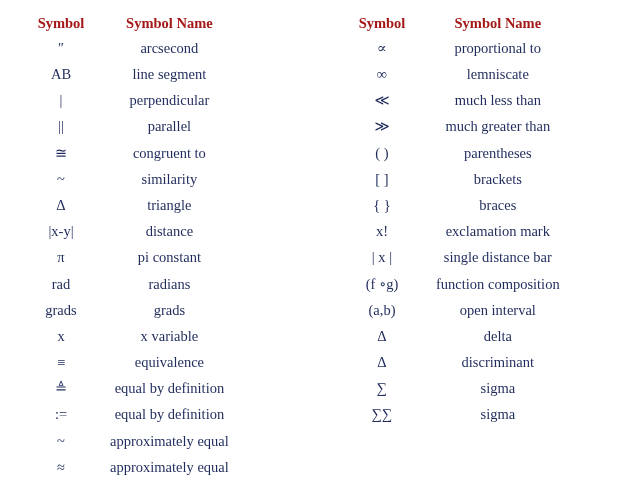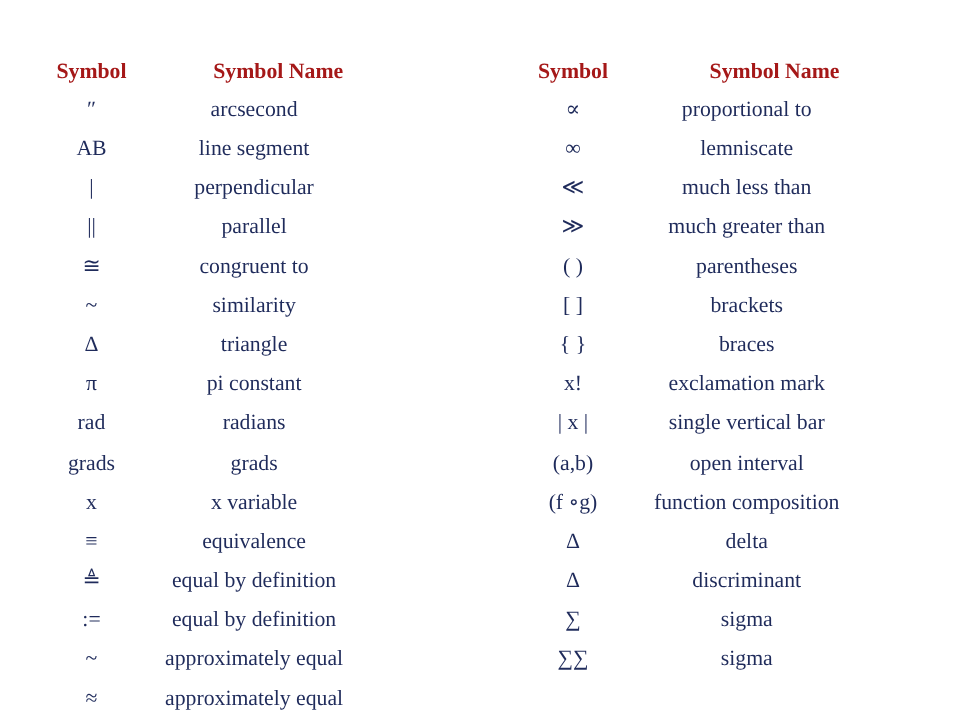--- a/index.html
+++ b/index.html
@@ -31,21 +31,20 @@
     padding-top: 11px;
   }
   .table-block.right {
     width: 320px;
     padding-left: 22px;
     padding-top: 11px;
   }
   table.symtable {
     border-collapse: collapse;
     border-spacing: 0;
-    margin-top: 25px;
   }
   table.symtable td, table.symtable th {
     padding: 0;
     margin: 0;
     border: 0;
     vertical-align: middle;
     line-height: 1;
   }
   .hdr-row th {
     color: #A51818;
@@ -53,21 +52,21 @@
     font-size: 14.5px;
     height: 24px;
     padding-bottom: 4px;
     font-family: "Liberation Serif", "DejaVu Serif", serif;
   }
   .hdr-sym {
     width: 78px;
     text-align: center;
   }
   .hdr-name {
-    text-align: right;
+    text-align: center;
     padding-left: 10px !important;
   }
   .data-row td {
     color: #1F2B5B;
     font-size: 14.5px;
     height: 26.2px;
   }
   .cell-sym {
     width: 78px;
     text-align: center;
@@ -128,20 +127,24 @@
           </tr>
           <tr class="data-row">
             <td class="cell-sym">~</td>
             <td class="cell-name">similarity</td>
           </tr>
           <tr class="data-row">
             <td class="cell-sym">Δ</td>
             <td class="cell-name">triangle</td>
           </tr>
           <tr class="data-row">
+            <td class="cell-sym">|x-y|</td>
+            <td class="cell-name">distance</td>
+          </tr>
+          <tr class="data-row">
             <td class="cell-sym">π</td>
             <td class="cell-name">pi constant</td>
           </tr>
           <tr class="data-row">
             <td class="cell-sym">rad</td>
             <td class="cell-name">radians</td>
           </tr>
           <tr class="data-row">
             <td class="cell-sym">grads</td>
             <td class="cell-name">grads</td>
@@ -210,29 +213,29 @@
           <tr class="data-row">
             <td class="cell-sym">{ }</td>
             <td class="cell-name">braces</td>
           </tr>
           <tr class="data-row">
             <td class="cell-sym">x!</td>
             <td class="cell-name">exclamation mark</td>
           </tr>
           <tr class="data-row">
             <td class="cell-sym">| x |</td>
-            <td class="cell-name">single vertical bar</td>
+            <td class="cell-name">single distance bar</td>
+          </tr>
+          <tr class="data-row">
+            <td class="cell-sym">(f ∘g)</td>
+            <td class="cell-name">function composition</td>
           </tr>
           <tr class="data-row">
             <td class="cell-sym">(a,b)</td>
             <td class="cell-name">open interval</td>
-          </tr>
-          <tr class="data-row">
-            <td class="cell-sym">(f ∘g)</td>
-            <td class="cell-name">function composition</td>
           </tr>
           <tr class="data-row">
             <td class="cell-sym">Δ</td>
             <td class="cell-name">delta</td>
           </tr>
           <tr class="data-row">
             <td class="cell-sym">Δ</td>
             <td class="cell-name">discriminant</td>
           </tr>
           <tr class="data-row">

